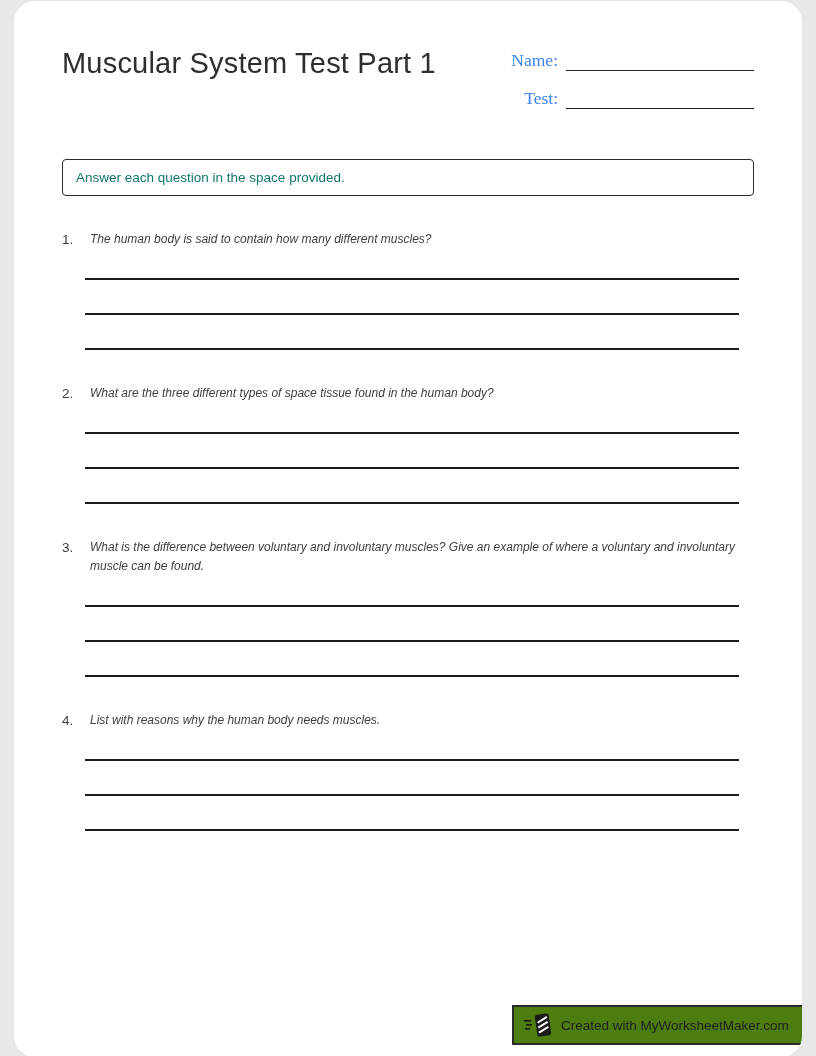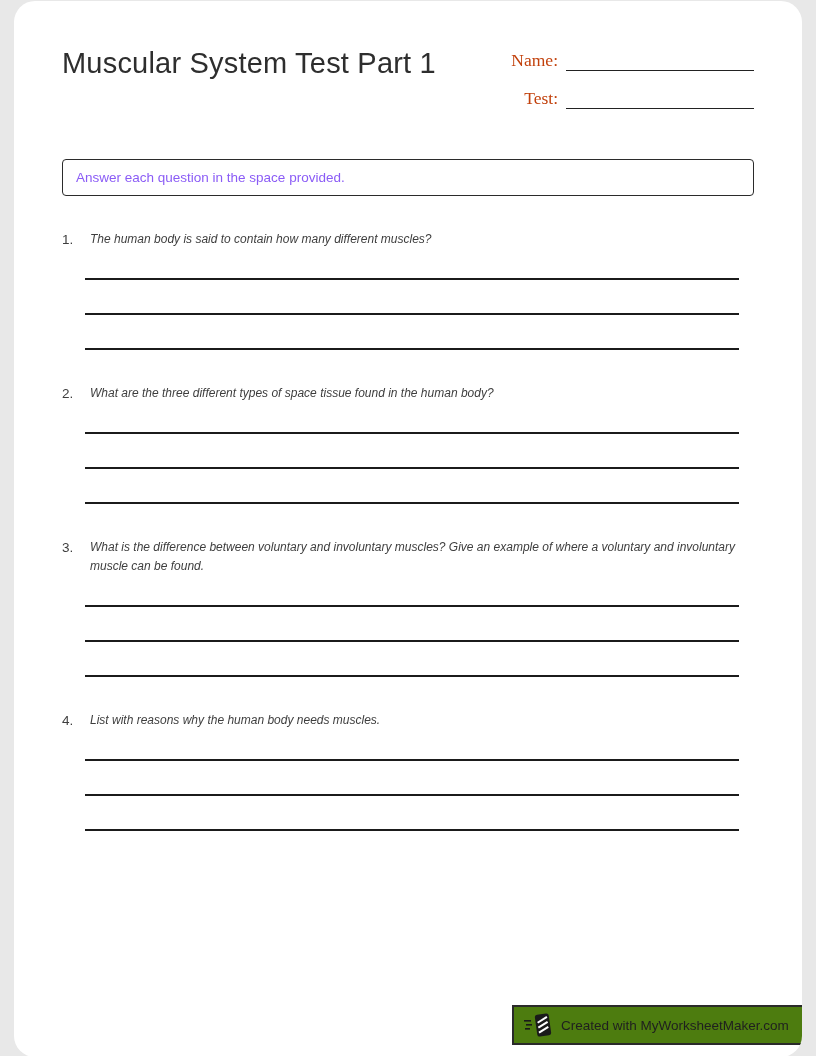--- a/index.html
+++ b/index.html
@@ -30,21 +30,21 @@
   .namedate {
     width: 248px;
     padding-top: 2px;
   }
   .nd-row {
     display: flex;
     align-items: flex-end;
     margin-bottom: 16px;
     font-family: "Liberation Serif", "DejaVu Serif", serif;
     font-size: 17.5px;
-    color: #c2410c;
+    color: #3b82f6;
   }
   .nd-label {
     width: 52px;
     text-align: right;
     flex-shrink: 0;
     line-height: 22px;
   }
   .nd-line {
     flex: 1;
     margin-left: 8px;
@@ -53,21 +53,21 @@
   }
   .instruction-box {
     margin: 34px 48px 0 48px;
     height: 37px;
     border: 1.5px solid #2b2b2b;
     border-radius: 4px;
     display: flex;
     align-items: center;
     padding-left: 13px;
     font-size: 13.5px;
-    color: #8b5cf6;
+    color: #0f766e;
   }
   .questions {
     margin: 0 63px 0 48px;
   }
   .question { margin-top: 34px; }
   .q-row { display: flex; }
   .q-num {
     width: 28px;
     flex-shrink: 0;
     font-size: 13.5px;

